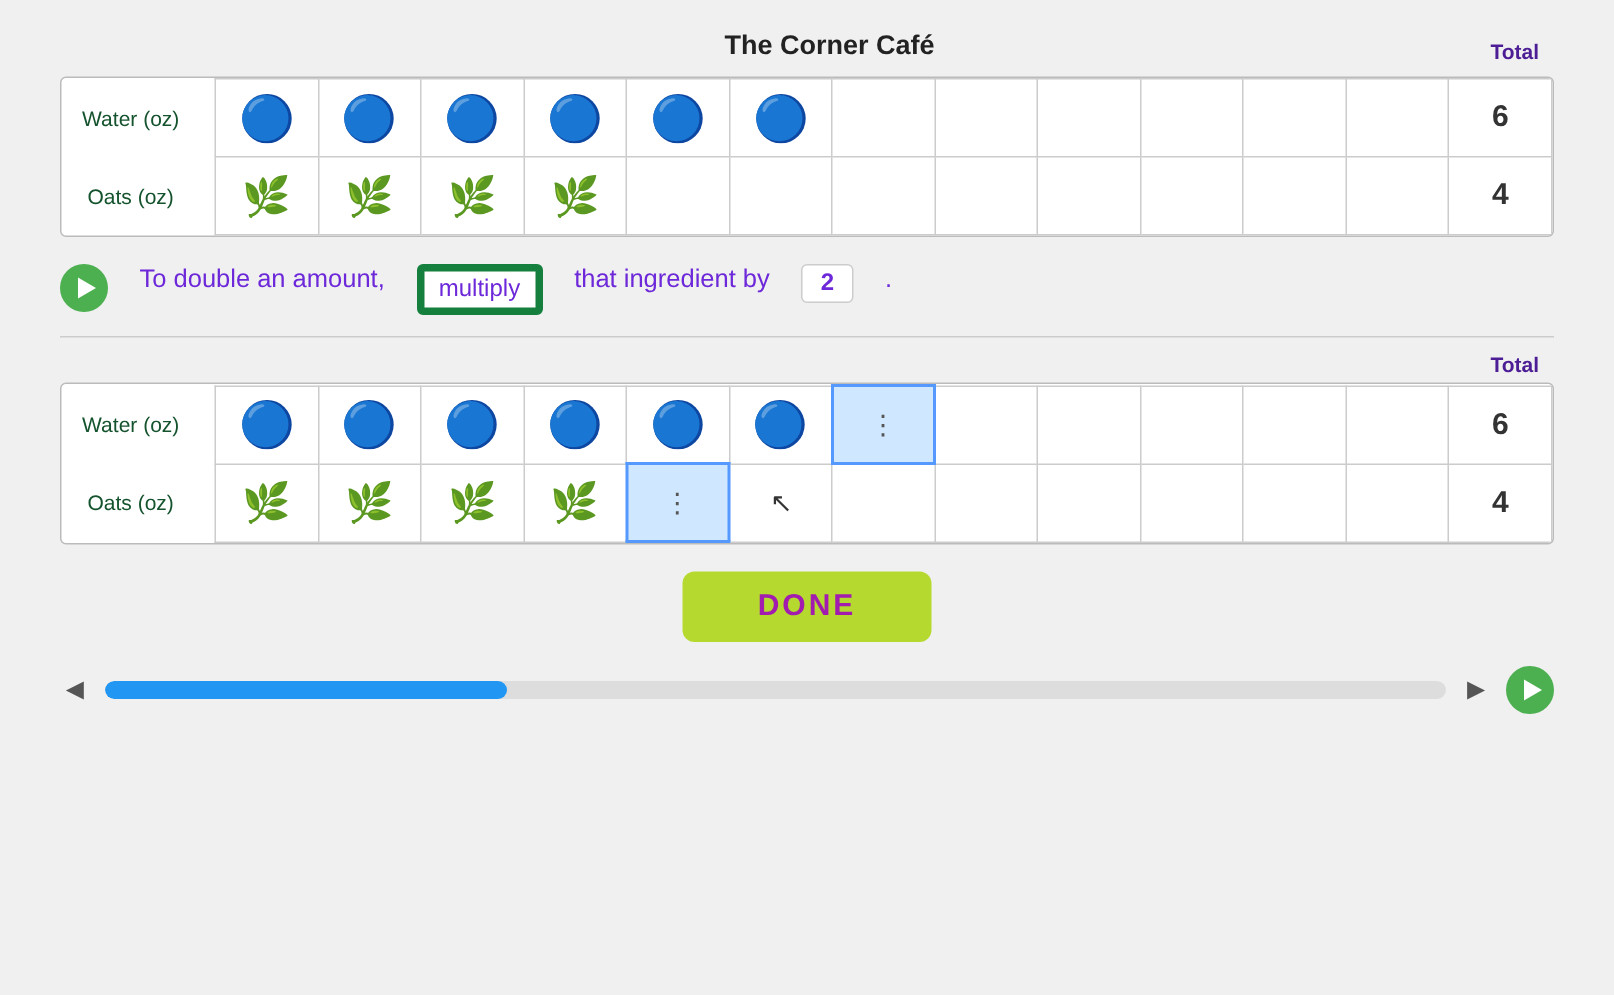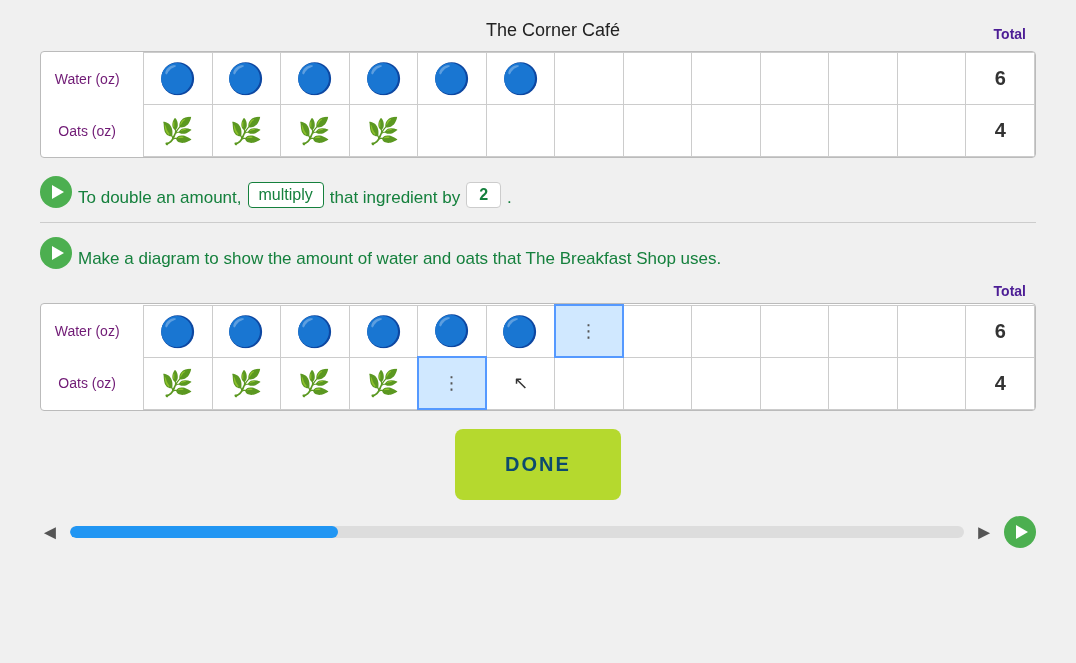--- a/index.html
+++ b/index.html
@@ -28,21 +28,21 @@
     .table-container {
       border: 1.5px solid #bbb;
       background: white;
       border-radius: 4px;
       overflow: hidden;
     }
 
     .table-title {
       text-align: left;
       font-size: 18px;
-      font-weight: 400;
+      font-weight: 700;
       color: #222;
       margin-bottom: 6px;
     }
 
     .table-title-row {
       display: flex;
       justify-content: space-between;
       align-items: center;
       padding: 0 0 4px 0;
     }
@@ -67,21 +67,21 @@
       height: 52px;
       text-align: center;
       vertical-align: middle;
     }
 
     .row-label-cell {
       border: none !important;
       text-align: right;
       padding-right: 10px;
       font-size: 14px;
-      color: #701a75;
+      color: #14532d;
       white-space: nowrap;
       width: auto;
       min-width: 90px;
     }
 
     .total-cell {
       border: 1px solid #ccc !important;
       font-size: 20px;
       font-weight: bold;
       color: #333;
@@ -98,30 +98,30 @@
     }
 
     .oat-icon {
       display: inline-block;
       font-size: 26px;
     }
 
     
     .instruction-row {
       display: flex;
-      align-items: flex-end;
+      align-items: flex-start;
       margin: 14px 0;
       font-size: 17px;
-      color: #15803d;
-      gap: 6px;
+      color: #6d28d9;
+      gap: 21px;
     }
 
     .highlight-box {
       background: white;
-      border: 1px solid #15803d;
+      border: 5px solid #15803d;
       border-radius: 4px;
       padding: 3px 10px;
       font-size: 16px;
     }
 
     .number-box {
       background: white;
       border: 1px solid #ccc;
       border-radius: 4px;
       padding: 3px 12px;
@@ -162,27 +162,27 @@
 
     
     .done-btn-row {
       display: flex;
       justify-content: center;
       margin-top: 18px;
     }
 
     .done-btn {
       background: #b5d92e;
-      color: #0c4a6e;
+      color: #a21caf;
       font-size: 20px;
       font-weight: 800;
       letter-spacing: 2px;
       border: none;
       border-radius: 8px;
-      padding: 24px 50px;
+      padding: 12px 50px;
       cursor: pointer;
     }
 
     
     .bottom-bar {
       width: 100%;
       display: flex;
       align-items: center;
       margin-top: 16px;
       gap: 10px;
@@ -301,26 +301,20 @@
     </div>
     <span>To double an amount,</span>
     <span class="highlight-box">multiply</span>
     <span>that ingredient by</span>
     <span class="number-box">2</span>
     <span>.</span>
   </div>
 
   <hr class="divider">
 
-  <div class="instruction-row">
-    <div class="speaker-circle">
-      <div class="speaker-triangle"></div>
-    </div>
-    <span>Make a diagram to show the amount of water and oats that The Breakfast Shop uses.</span>
-  </div>
 
   <div class="breakfast-section">
     <div class="table-title-row">
       <div style="min-width:90px;"></div>
       <div class="total-label">Total</div>
     </div>
     <div class="table-container">
       <table class="grid-table">
 
         <tbody>

